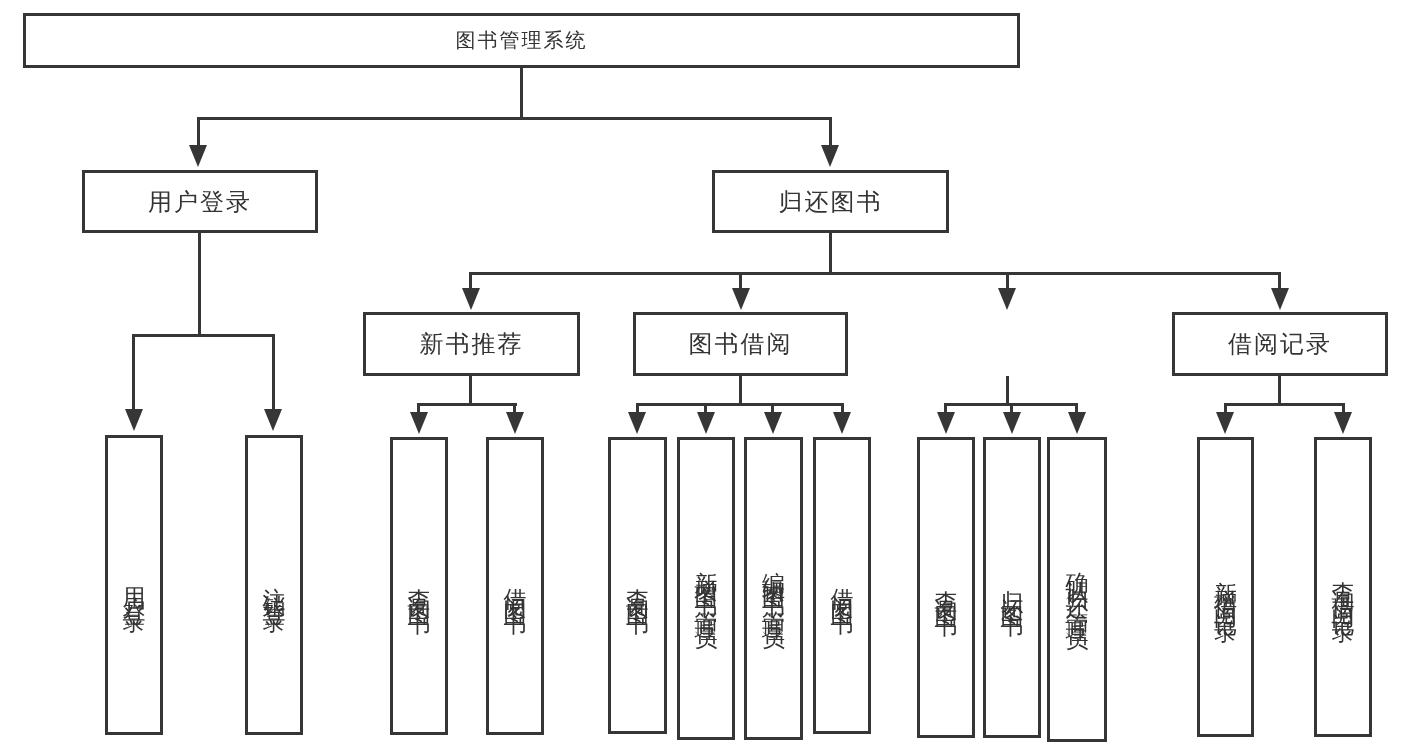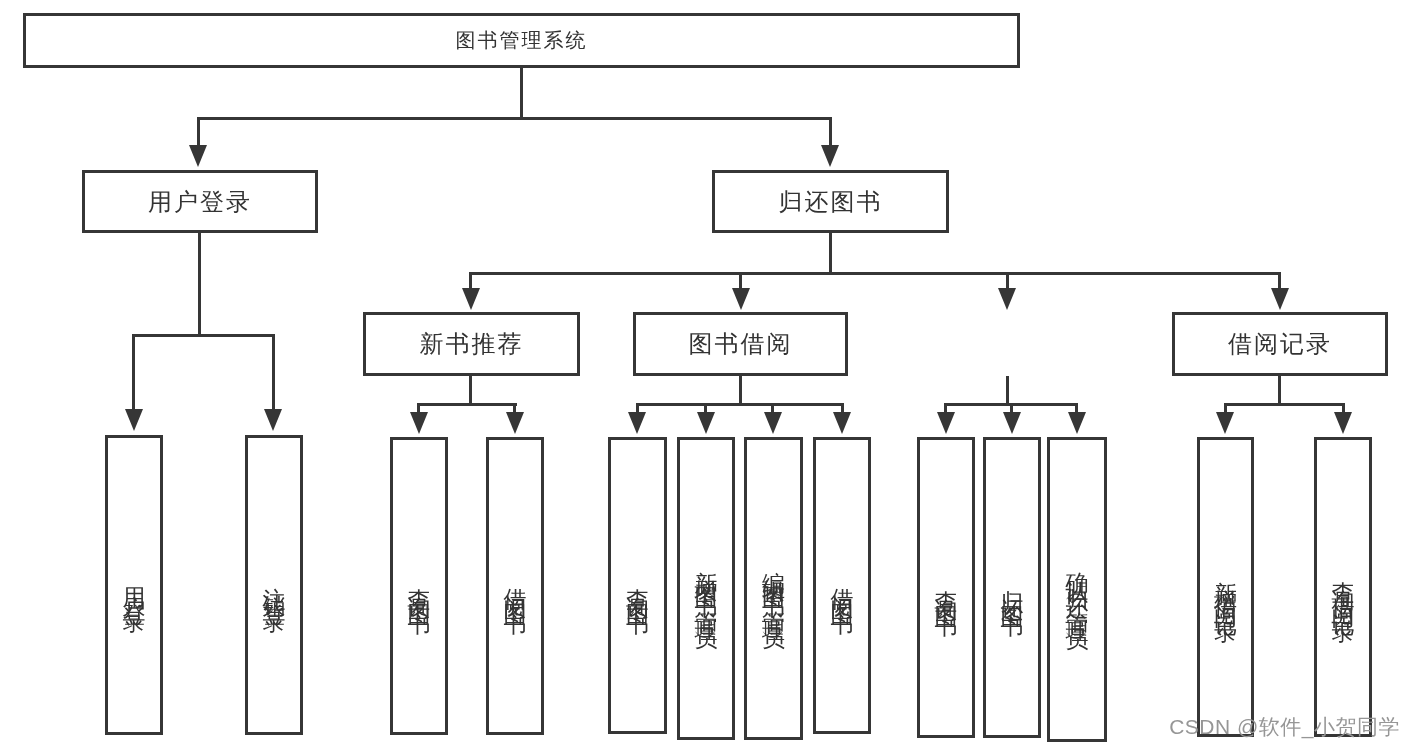--- a/index.html
+++ b/index.html
@@ -174,15 +174,14 @@
     <span class="vtext">确认归还（管理员）</span>
   </div>
 
   <div class="box vbox" style="left:1197px; top:437px; width:57px; height:300px;">
     <span class="vtext">新增借阅记录</span>
   </div>
   <div class="box vbox" style="left:1314px; top:437px; width:58px; height:300px;">
     <span class="vtext">查询借阅记录</span>
   </div>
 
-  <div class="watermark">CSDN @软件_小贺同学</div>
 
 </div>
 
 </body></html>

